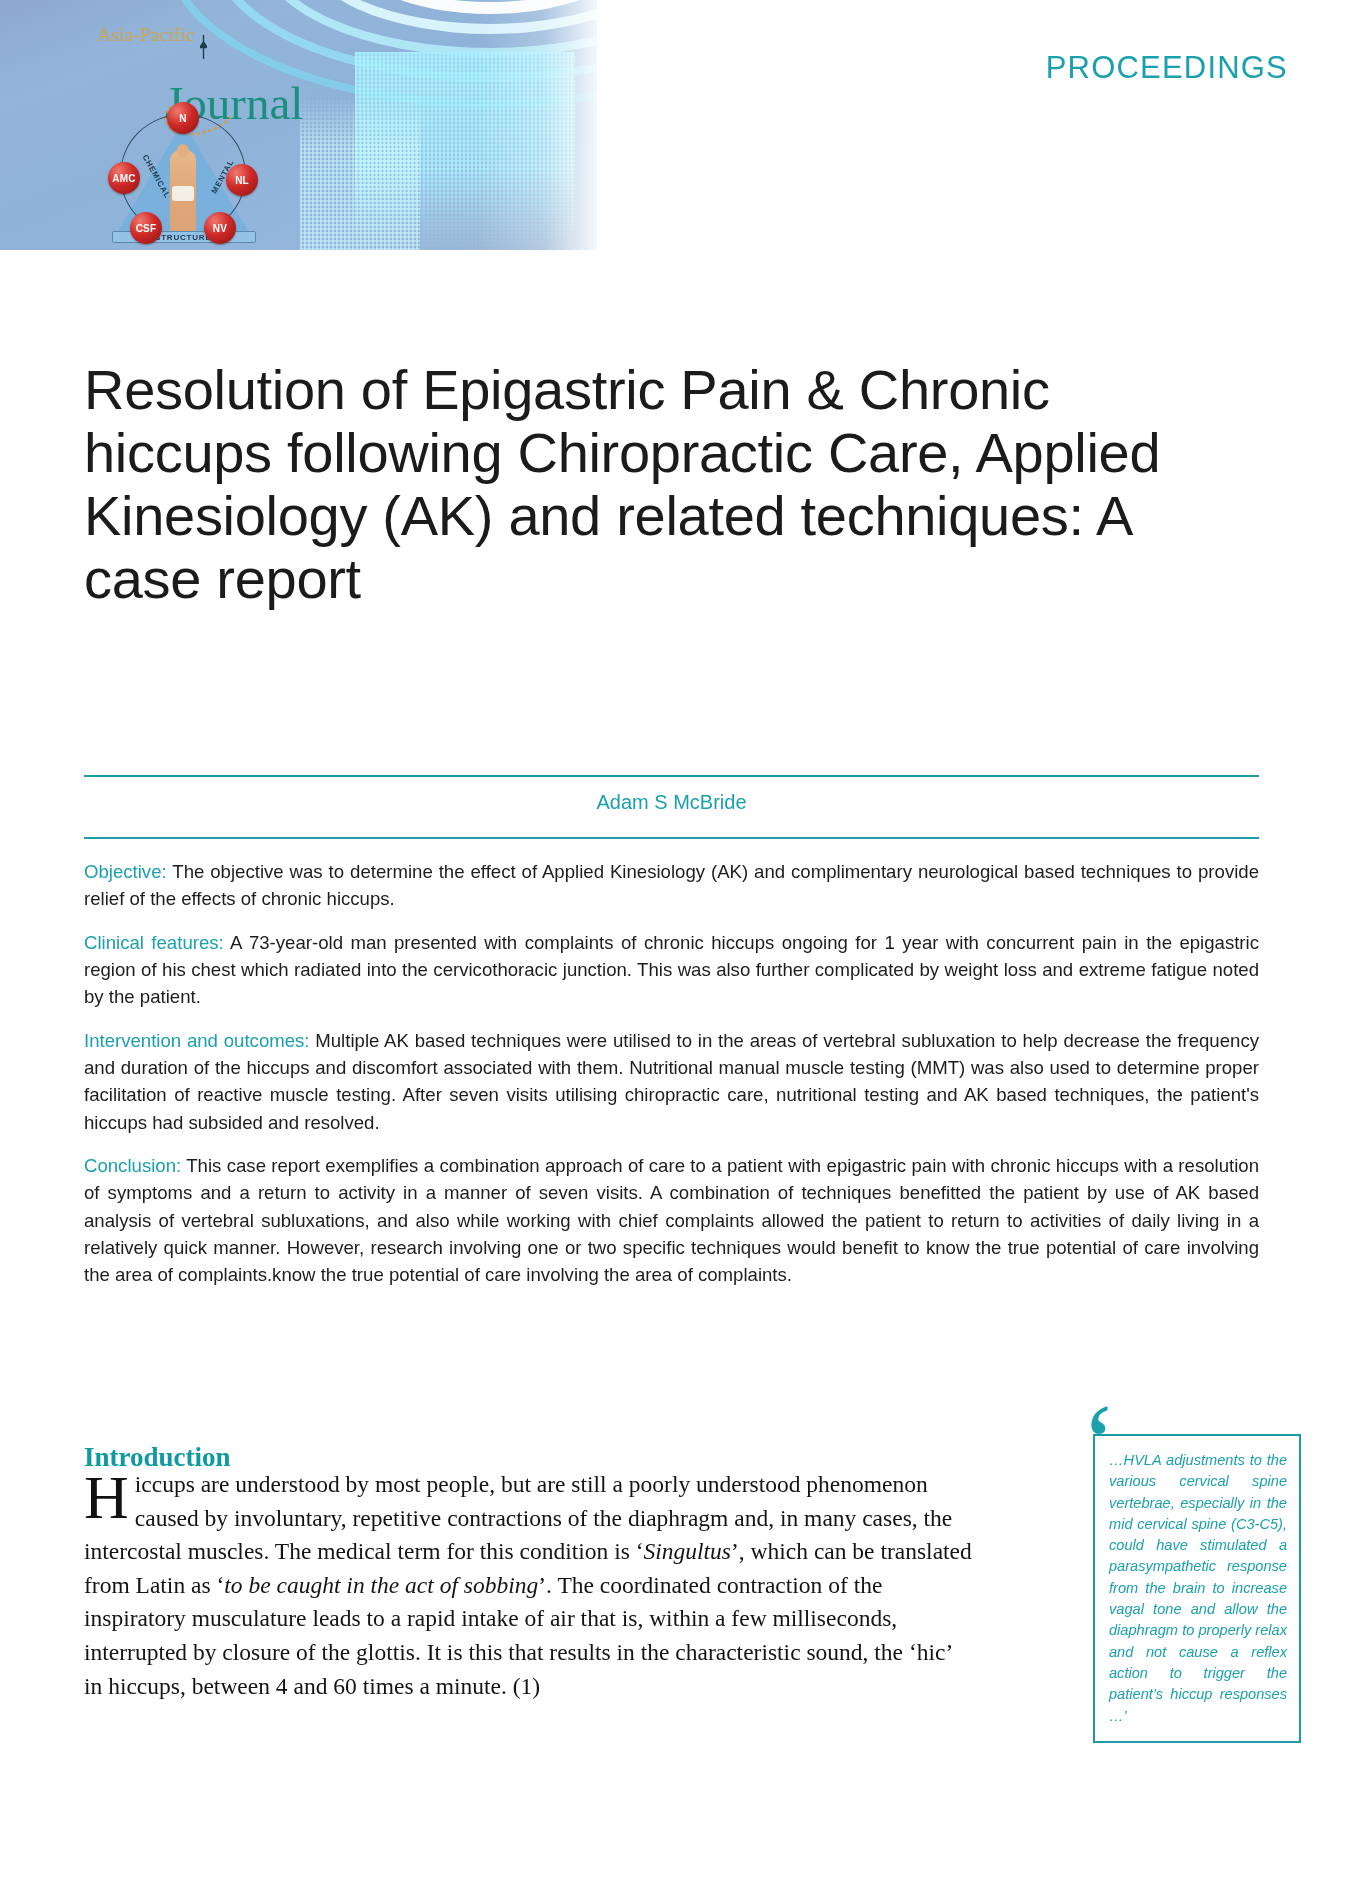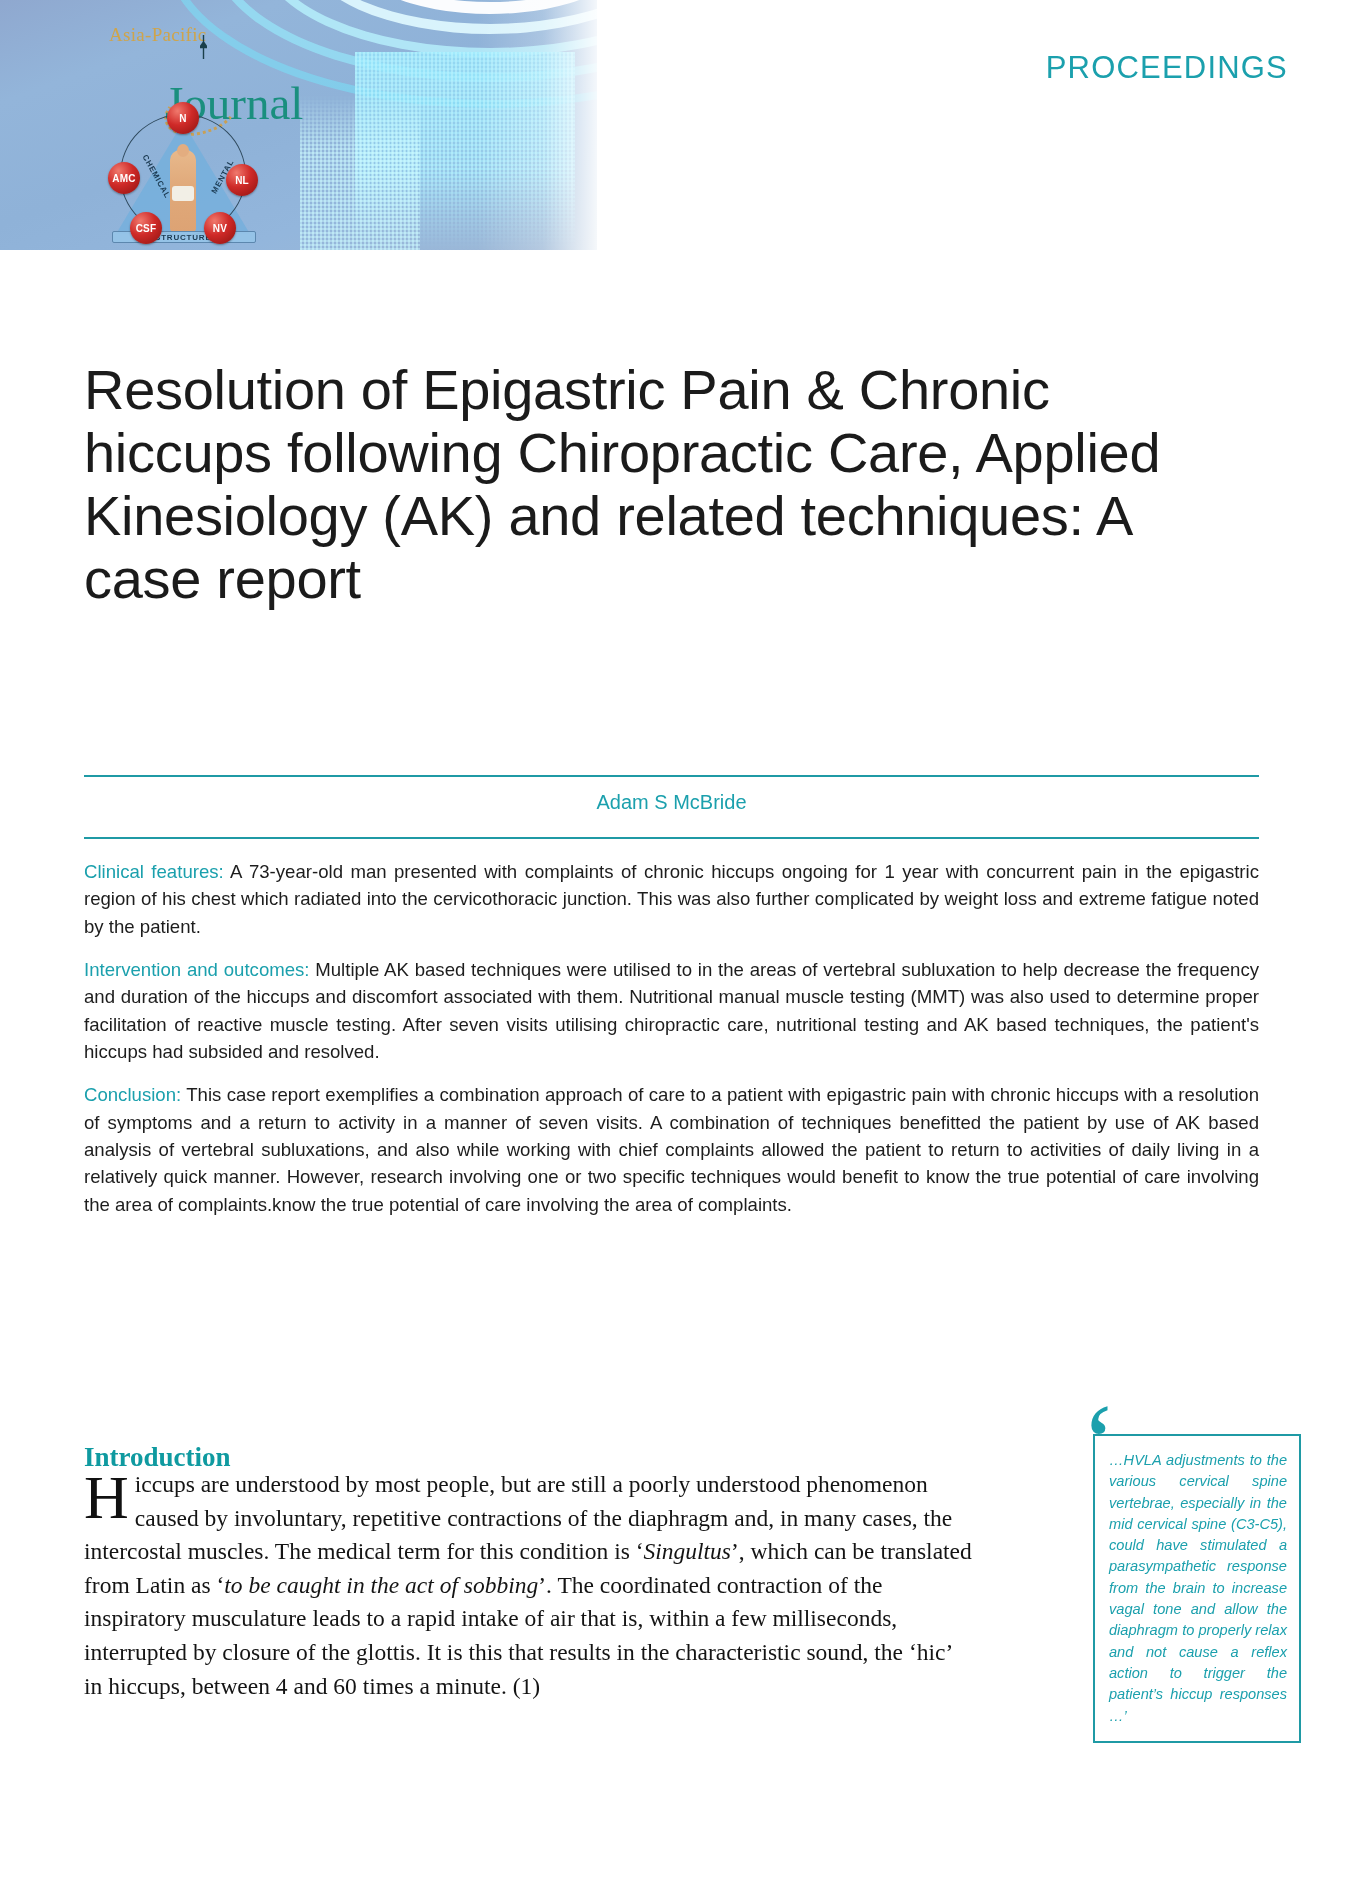--- a/index.html
+++ b/index.html
@@ -80,21 +80,20 @@
   }
 
   .logo-asiapac {
     position: absolute;
     left: 97px;
     top: 24px;
     font-family: "Liberation Serif", serif;
     font-size: 19px;
     color: #cfa44a;
     letter-spacing: .3px;
-    margin-left: 12px;
   }
   .logo-chiro {
     position: absolute;
     left: 92px;
     top: 33px;
     font-family: "Liberation Serif", serif;
     font-size: 53px;
     color: #1a8f7e;
     letter-spacing: -1px;
     line-height: 1;
@@ -401,20 +400,23 @@
 <div class="page">
 
   <h1 class="doc-title">Resolution of Epigastric Pain &amp; Chronic hiccups following Chiropractic Care, Applied Kinesiology (AK) and related techniques: A case report</h1>
 
   <div class="rule top"></div>
   <div class="author">Adam S McBride</div>
   <div class="rule bottom"></div>
 
   <div class="abstract">
     <p class="abs-p">
+      <span class="abs-label">Objective:</span><span> The objective was to determine the effect of Applied Kinesiology (AK) and complimentary neurological based techniques to provide relief of the effects of chronic hiccups.</span>
+    </p>
+    <p class="abs-p">
       <span class="abs-label">Clinical features:</span><span> A 73-year-old man presented with complaints of chronic hiccups ongoing for 1 year with concurrent pain in the epigastric region of his chest which radiated into the cervicothoracic junction. This was also further complicated by weight loss and extreme fatigue noted by the patient.</span>
     </p>
     <p class="abs-p">
       <span class="abs-label">Intervention and outcomes:</span><span> Multiple AK based techniques were utilised to in the areas of vertebral subluxation to help decrease the frequency and duration of the hiccups and discomfort associated with them. Nutritional manual muscle testing (MMT) was also used to determine proper facilitation of reactive muscle testing. After seven visits utilising chiropractic care, nutritional testing and AK based techniques, the patient's hiccups had subsided and resolved.</span>
     </p>
     <p class="abs-p">
       <span class="abs-label">Conclusion:</span><span> This case report exemplifies a combination approach of care to a patient with epigastric pain with chronic hiccups with a resolution of symptoms and a return to activity in a manner of seven visits. A combination of techniques benefitted the patient by use of AK based analysis of vertebral subluxations, and also while working with chief complaints allowed the patient to return to activities of daily living in a relatively quick manner. However, research involving one or two specific techniques would benefit to know the true potential of care involving the area of complaints.know the true potential of care involving the area of complaints.</span>
     </p>
   </div>
 

